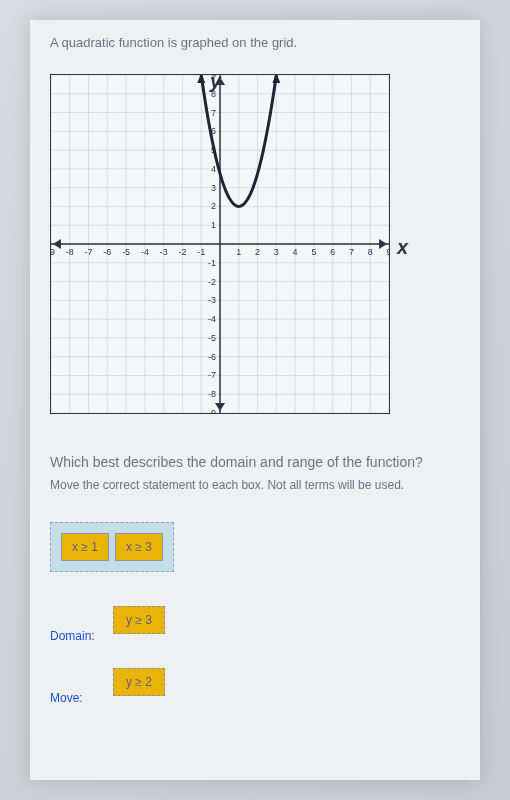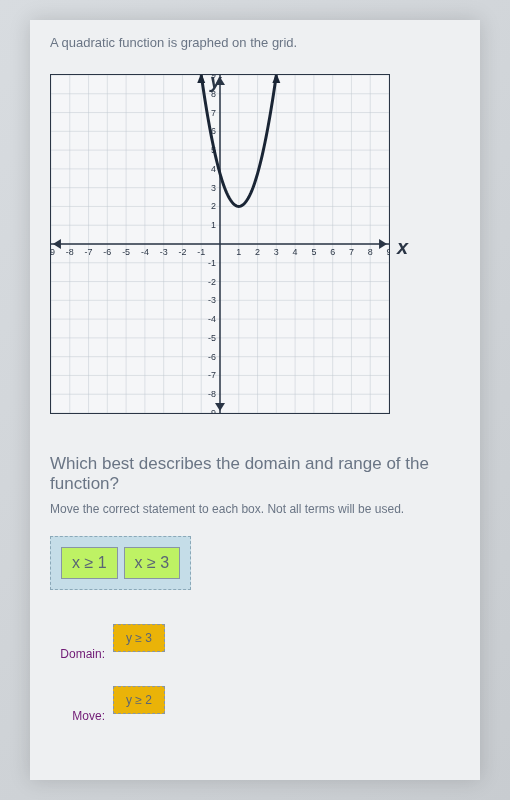--- a/index.html
+++ b/index.html
@@ -16,40 +16,40 @@
       background: #eef0f2;
       padding: 15px 20px 30px;
       min-height: 100%;
       box-shadow: 0 0 20px rgba(0,0,0,0.15);
     }
     .prompt { font-size: 13px; margin-bottom: 24px; color: #6a7585; }
     .graph-wrap { position: relative; width: 340px; height: 360px; margin-bottom: 20px; }
     .y-label { position: absolute; left: 160px; top: -4px; font-weight: bold; font-style: italic; font-size: 20px; color: #2a3545; }
     .x-label { position: absolute; right: -18px; top: 162px; font-weight: bold; font-style: italic; font-size: 20px; color: #2a3545; }
     svg.graph { border: 1px solid #2a3545; background: #f5f6f8; }
-    .question { font-size: 17px; color: #6a7585; margin: 18px 0 8px; }
-    .instruction { font-size: 12px; color: #6a7585; margin-bottom: 20px; }
+    .question { font-size: 14px; color: #6a7585; margin: 18px 0 8px; }
+    .instruction { font-size: 12px; color: #6a7585; margin-bottom: 30px; }
     .tile-bank {
       display: inline-flex;
       gap: 6px;
       padding: 10px;
       background: #c5dde8;
       border: 1px dashed #8aa8b8;
       margin-bottom: 25px;
     }
     .tile {
-      background: #bef264;
+      background: #eab308;
       border: 1px solid #8895a5;
       padding: 6px 10px;
-      font-size: 16px;
+      font-size: 12px;
       color: #5a6575;
       cursor: grab;
     }
     .answer-row { display: flex; align-items: center; gap: 8px; margin-bottom: 16px; font-size: 12px; }
-    .answer-label { min-width: 55px; text-align: right; color: #701a75; margin-top: 32px; }
+    .answer-label { min-width: 55px; color: #1d4ed8; margin-top: 32px; }
     .drop-slot {
       border: 1px dashed #8895a5;
       background: #eab308;
       padding: 6px 12px;
       min-width: 50px;
       font-size: 12px;
       color: #5a6575;
     }
   </style>
 </head>

